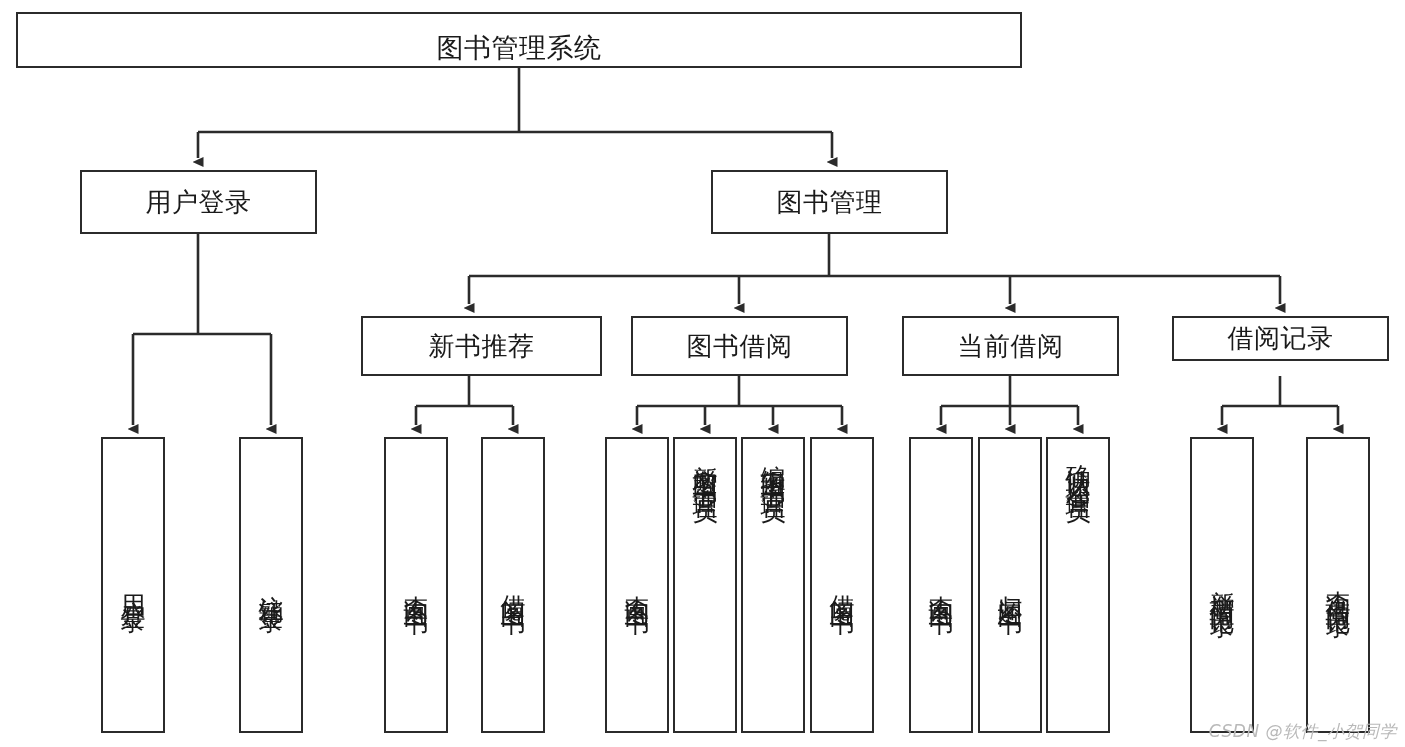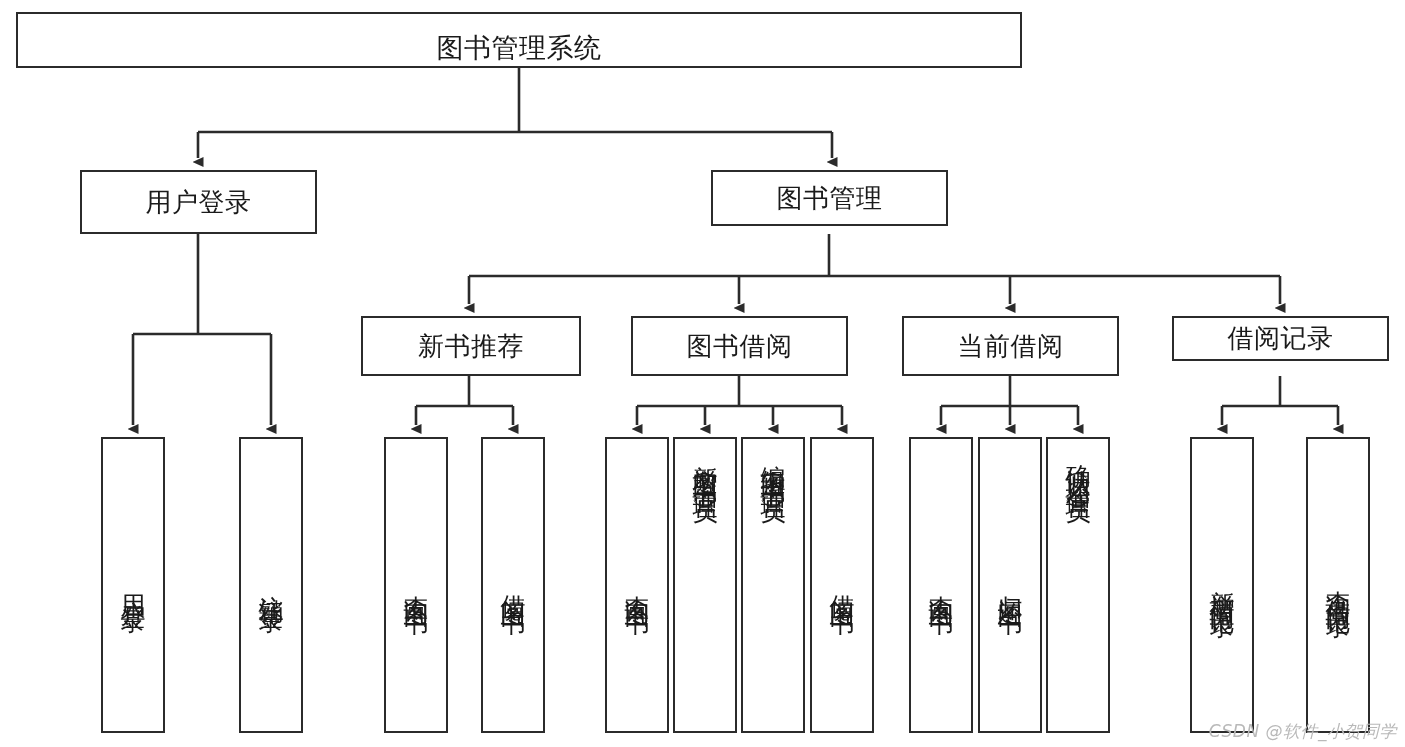--- a/index.html
+++ b/index.html
@@ -137,25 +137,25 @@
   </svg>
 
   <div class="node h-node root" style="left:16px; top:12px; width:1006px; height:56px;">
     <span class="node-label">图书管理系统</span>
   </div>
 
   <div class="node h-node" style="left:80px; top:170px; width:237px; height:64px;">
     <span class="node-label">用户登录</span>
   </div>
 
-  <div class="node h-node" style="left:711px; top:170px; width:237px; height:56px;">
+  <div class="node h-node" style="left:711px; top:170px; width:237px; height:64px;">
     <span class="node-label">图书管理</span>
   </div>
 
-  <div class="node h-node" style="left:361px; top:316px; width:220px; height:60px;">
+  <div class="node h-node" style="left:361px; top:316px; width:241px; height:60px;">
     <span class="node-label">新书推荐</span>
   </div>
 
   <div class="node h-node" style="left:902px; top:316px; width:217px; height:60px;">
     <span class="node-label">当前借阅</span>
   </div>
 
   <div class="node h-node" style="left:631px; top:316px; width:217px; height:60px;">
     <span class="node-label">图书借阅</span>
   </div>

